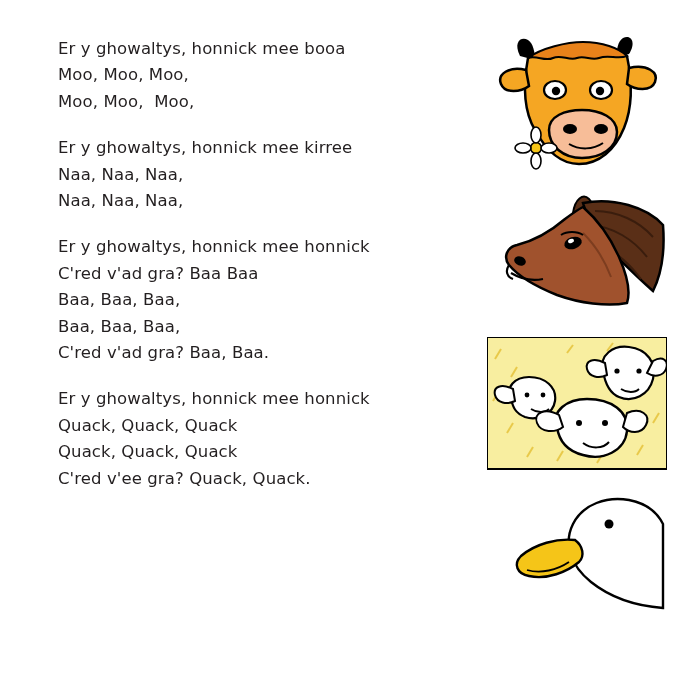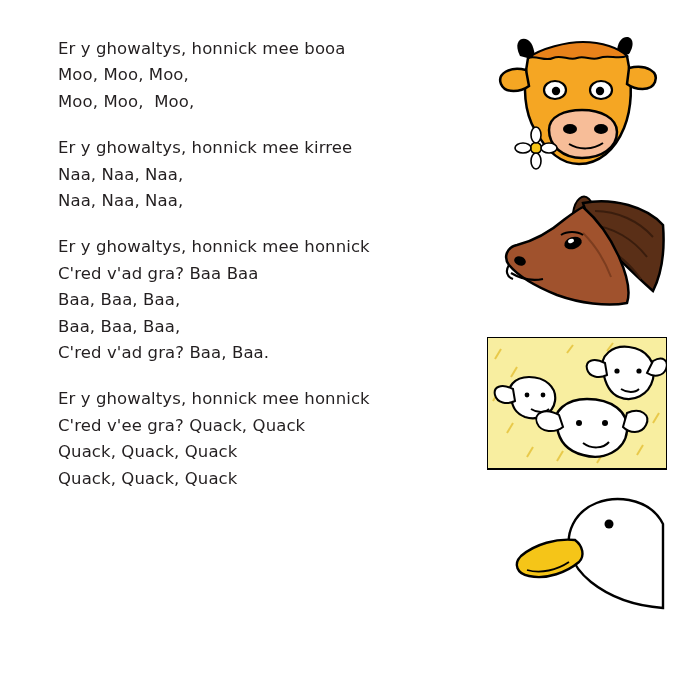--- a/index.html
+++ b/index.html
@@ -72,23 +72,23 @@
     <div class="verse">
       <div class="line">Er y ghowaltys, honnick mee honnick</div>
       <div class="line">C'red v'ad gra? Baa Baa</div>
       <div class="line">Baa, Baa, Baa,</div>
       <div class="line">Baa, Baa, Baa,</div>
       <div class="line">C'red v'ad gra? Baa, Baa.</div>
     </div>
 
     <div class="verse">
       <div class="line">Er y ghowaltys, honnick mee honnick</div>
-      <div class="line">C'red v'ee gra? Quack, Quack</div>
       <div class="line">Quack, Quack, Quack</div>
       <div class="line">Quack, Quack, Quack</div>
+      <div class="line">C'red v'ee gra? Quack, Quack.</div>
     </div>
 
   </div>
 
   <div class="art-column">
 
     <div class="art-cell">
       <svg width="180" height="155" viewBox="0 0 180 155">
 
         <path d="M33 26 C26 12 34 6 41 10 C46 13 48 22 48 30 Z" fill="#000"></path>

